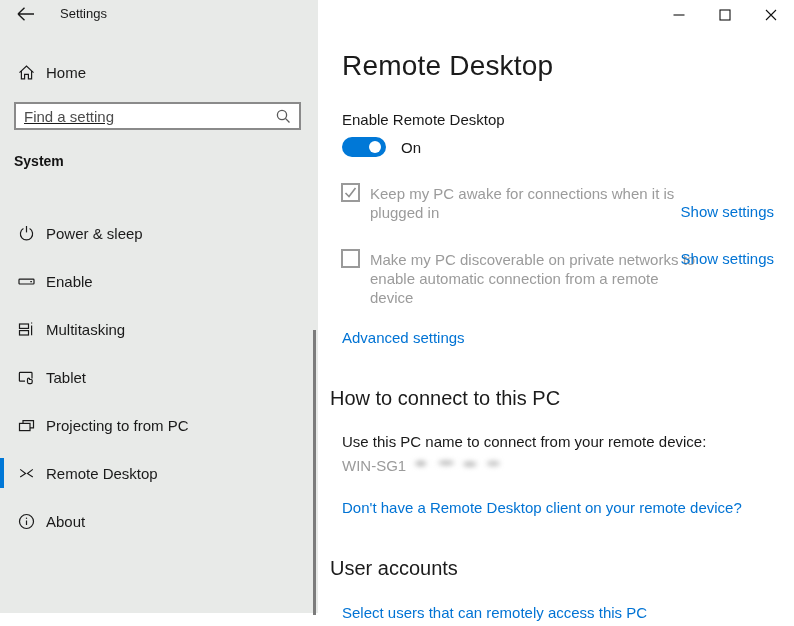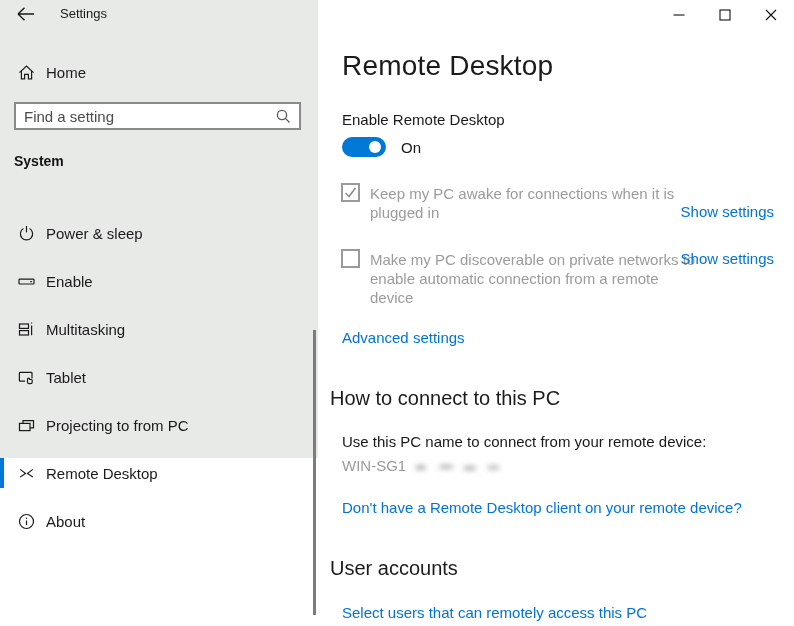--- a/index.html
+++ b/index.html
@@ -8,41 +8,41 @@
     position:relative;
     font-family:"Liberation Sans","DejaVu Sans",sans-serif;
     background:#ffffff;
     color:#1b1b1b;
     overflow:hidden;
     -webkit-font-smoothing:antialiased;
   }
 
   
   .sidebar {
-    position:absolute; left:0; top:0; width:318px; height:458px;
+    position:absolute; left:0; top:0; width:318px; height:613px;
     background:#e8eae8;
   }
   .back-btn { position:absolute; left:16px; top:5px; width:20px; height:18px; cursor:pointer; color:#1a1a1a; }
   .app-title { position:absolute; left:60px; top:6px; font-size:13px; color:#1a1a1a; }
 
   .home-row {
     position:absolute; left:0; top:54px; width:318px; height:36px;
     display:flex; align-items:center; cursor:pointer;
   }
   .home-row .nav-icon { margin-left:18px; }
   .home-row .nav-label { margin-left:11px; font-size:15px; }
 
   .search-box {
     position:absolute; left:14px; top:102px; width:287px; height:28px;
     background:#ffffff; border:2px solid #8a8a8a;
     display:flex; align-items:center;
   }
   .search-box input {
     flex:1; border:none; outline:none; background:transparent;
-    font-family:inherit; font-size:15px; color:#1b1b1b; padding:0 6px 0 8px; height:100%;
+    font-family:inherit; font-size:15px; color:#1b1b1b; padding:0 6px 0 8px; height:100%;text-decoration:underline;
   }
   .search-box input::placeholder { color:#4c4c4c; opacity:1; }
   .search-icon { width:18px; height:18px; margin-right:7px; color:#5a5a5a; flex:0 0 auto; }
 
   .section-label { position:absolute; left:14px; top:153px; font-size:14px; font-weight:bold; color:#131313; }
 
   .nav-list { position:absolute; left:0; top:209px; width:318px; }
   .nav-item {
     position:relative; height:48px; display:flex; align-items:center; cursor:pointer;
   }
@@ -94,21 +94,21 @@
   }
   .option-row.first  .option-link { top:20px; }
   .option-row.second .option-link { top:1px; }
 
   .link { color:var(--link); font-size:15px; cursor:pointer; text-decoration:none; }
   .advanced-link { position:absolute; left:24px; top:329px; }
   .section-heading { position:absolute; left:12px; font-size:20px; font-weight:400; color:#1b1b1b; }
   .howto-heading { top:387px; }
   .instruction { position:absolute; left:24px; top:433px; font-size:15px; color:#191919; }
 
-  .pc-name { position:absolute; left:24px; top:457px; font-size:15px; color:#9b9b9b; display:flex; align-items:flex-end; }
+  .pc-name { position:absolute; left:24px; top:457px; font-size:15px; color:#9b9b9b; display:flex; align-items:flex-start; }
   .redacted {
     display:inline-block; width:98px; height:13px; margin-left:3px;
     background:
       radial-gradient(ellipse 10px 5px at 12% 50%, #b9b9b9 40%, transparent 70%),
       radial-gradient(ellipse 14px 5px at 38% 45%, #c2c2c2 40%, transparent 70%),
       radial-gradient(ellipse 12px 5px at 62% 55%, #bdbdbd 40%, transparent 70%),
       radial-gradient(ellipse 12px 5px at 86% 50%, #c6c6c6 40%, transparent 70%);
     filter: blur(2.5px);
   }
 

